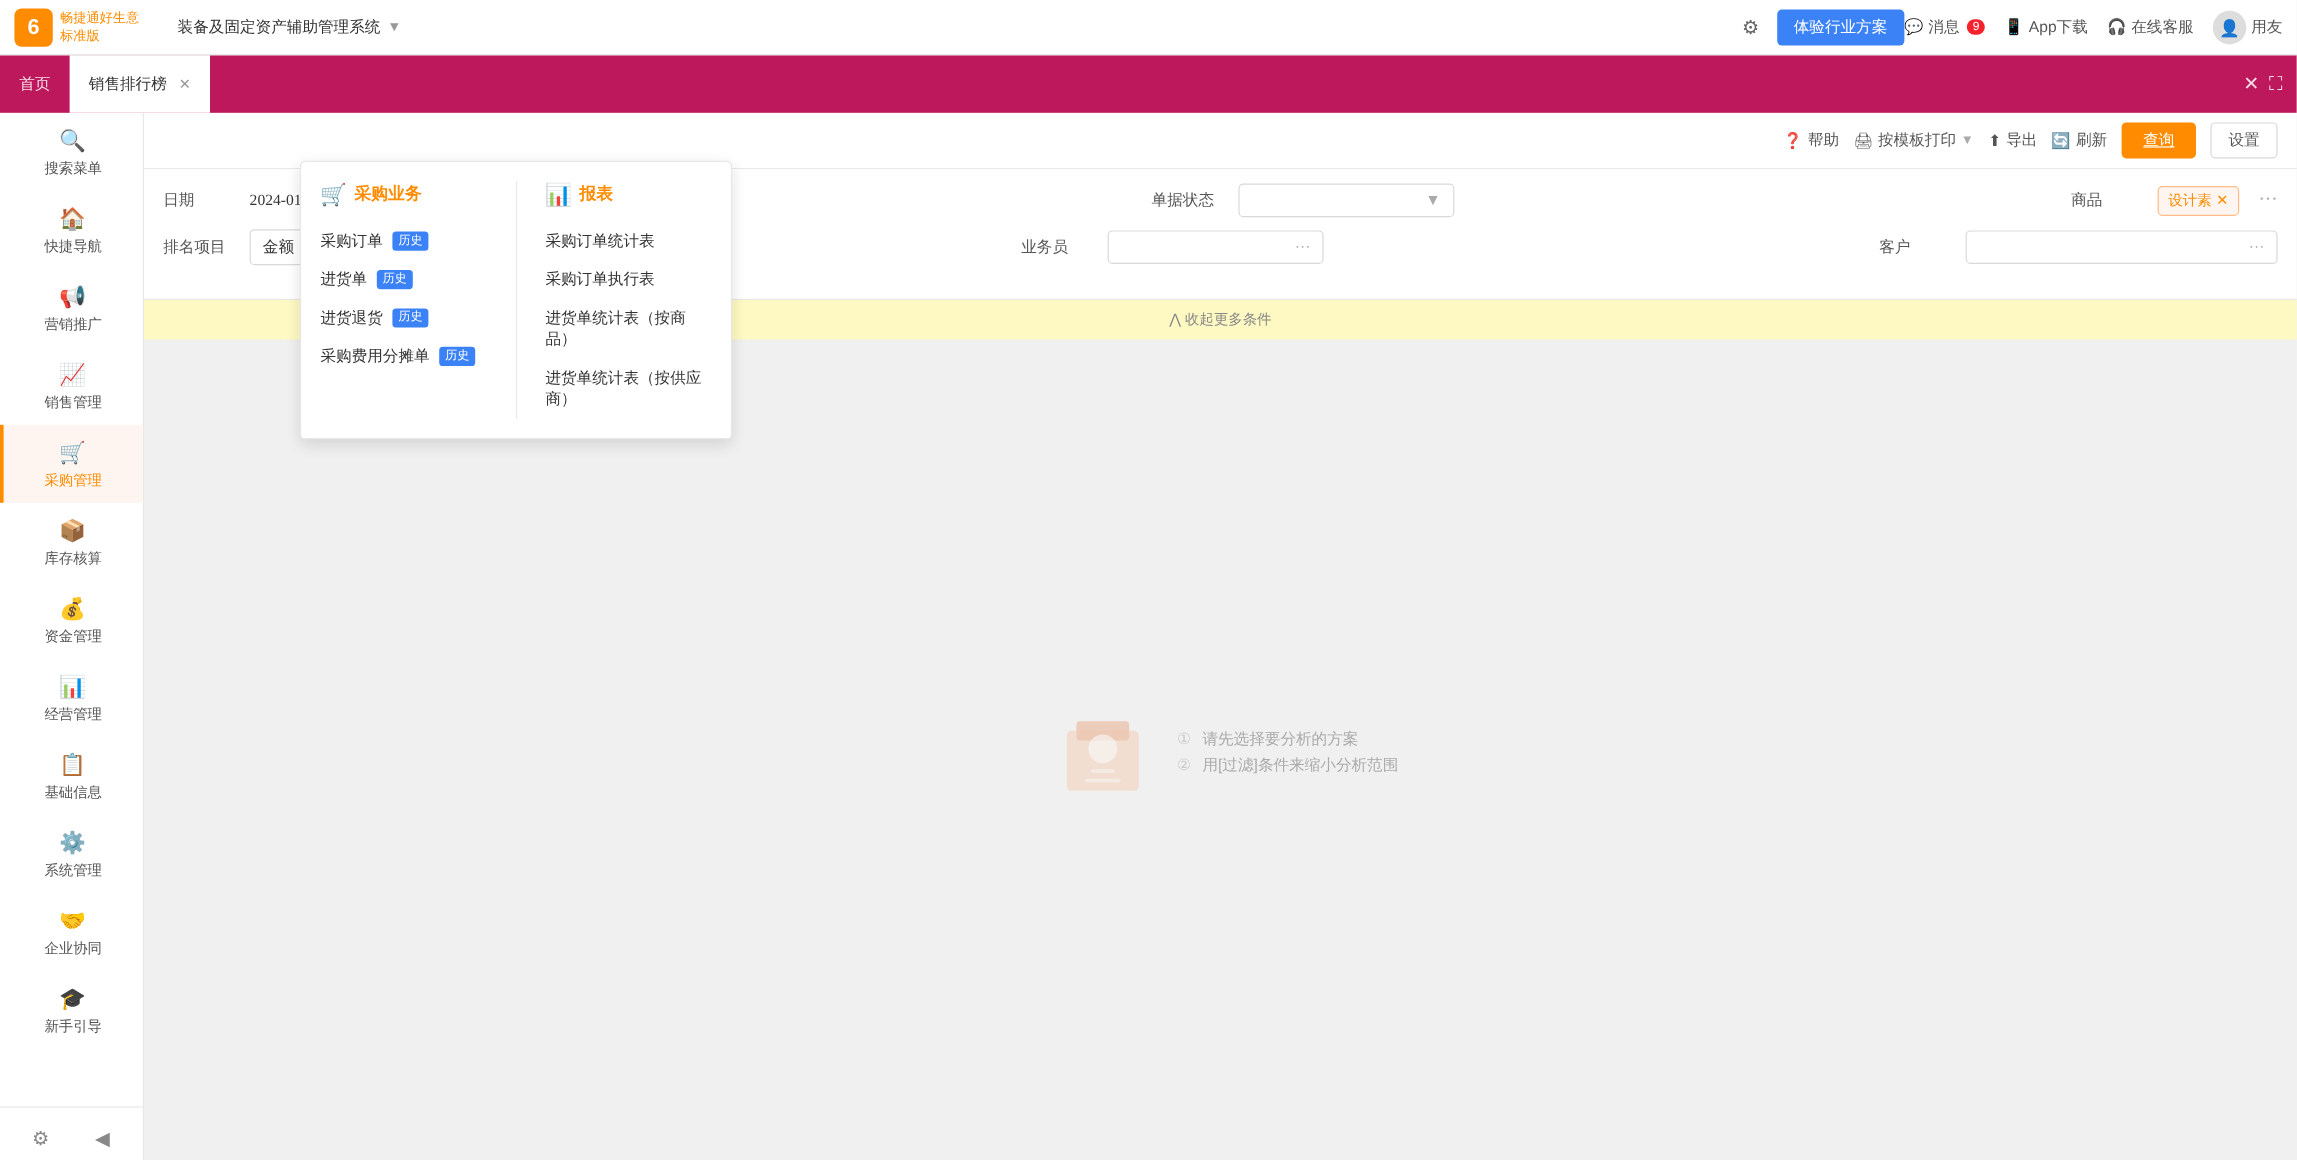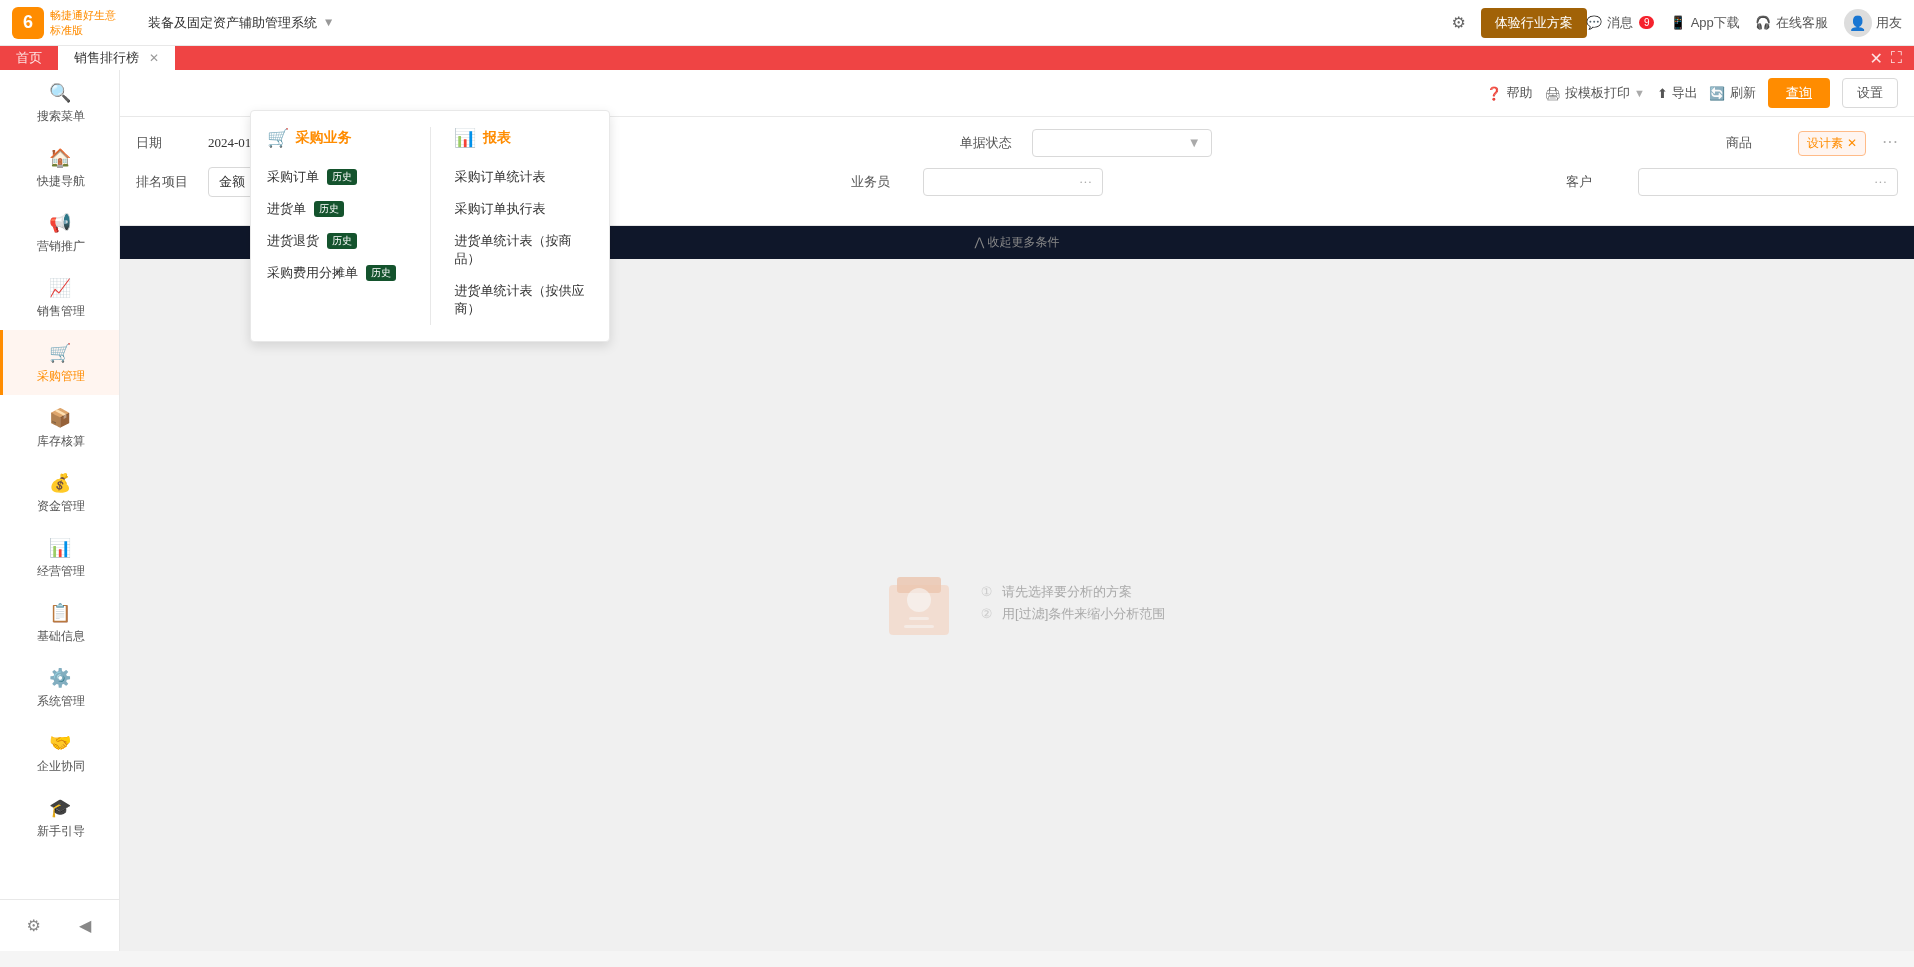--- a/index.html
+++ b/index.html
@@ -48,21 +48,21 @@
       font-size: 12px;
       cursor: pointer;
     }
     .header-gear {
       width: 28px; height: 28px;
       display: flex; align-items: center; justify-content: center;
       color: #666; cursor: pointer; font-size: 16px;
       margin-left: 4px;
     }
     .header-solution-btn {
-      background: #a16207;
+      background: #3b82f6;
       color: #fff;
       border: none;
       border-radius: 4px;
       padding: 6px 14px;
       font-size: 13px;
       cursor: pointer;
       margin-left: 8px;
     }
     .header-right {
       display: flex;
@@ -89,22 +89,22 @@
     .avatar {
       width: 28px; height: 28px;
       border-radius: 50%;
       background: #ddd;
       display: flex; align-items: center; justify-content: center;
       color: #999; font-size: 14px;
     }
 
     
     .tab-bar {
-      height: 24px;
-      background: #ef4444;
+      height: 48px;
+      background: #be185d;
       display: flex;
       align-items: stretch;
       position: relative;
       z-index: 50;
     }
     .tab-item {
       display: flex;
       align-items: center;
       padding: 0 16px;
       color: rgba(255,255,255,0.85);
@@ -291,21 +291,21 @@
       cursor: pointer;
       background: #fff;
       justify-content: space-between;
     }
     .more-conditions {
       text-align: center;
       padding: 8px;
       color: #888;
       font-size: 12px;
       cursor: pointer;
-      background: #0f172a;
+      background: #fef9c3;
     }
 
     
     .empty-state {
       flex: 1;
       display: flex;
       flex-direction: row;
       align-items: center;
       justify-content: center;
       gap: 12px;
@@ -352,21 +352,21 @@
     .dropdown-item {
       display: flex;
       align-items: center;
       gap: 8px;
       padding: 7px 0;
       color: #333;
       font-size: 13px;
       cursor: pointer;
     }
     .history-badge {
-      background: #14532d;
+      background: #3b82f6;
       color: #fff;
       border-radius: 3px;
       font-size: 10px;
       padding: 1px 5px;
       line-height: 1.4;
     }
     .divider-vertical {
       width: 1px;
       background: #e8e8e8;
       margin: 0 4px;

